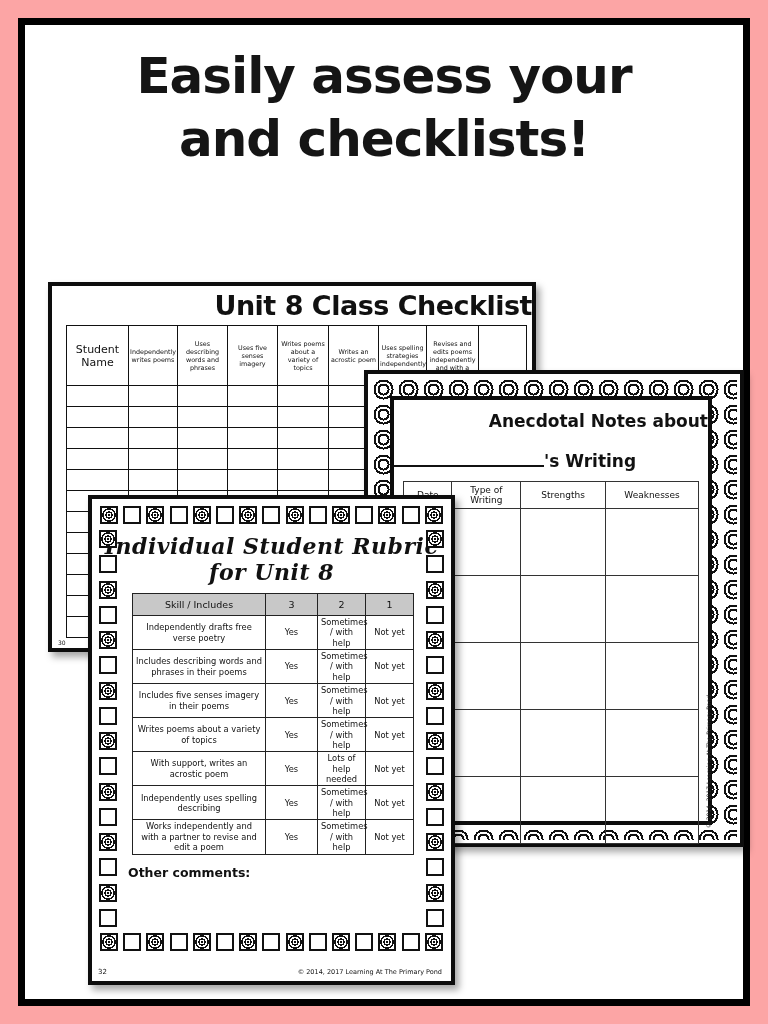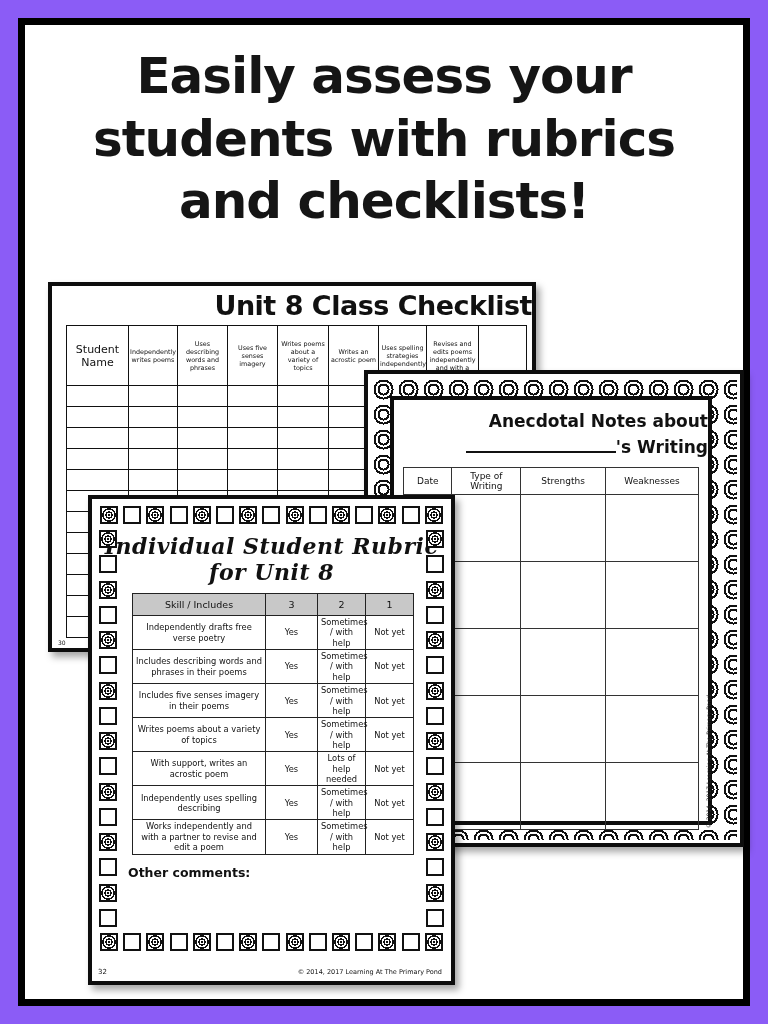--- a/index.html
+++ b/index.html
@@ -1,16 +1,16 @@
 <!DOCTYPE html>
 <html><head>
 <meta charset="utf-8">
 <style>
   html,body{margin:0;padding:0;}
-  .canvas{position:relative;width:768px;height:1024px;background:#8b5cf6;font-family:"DejaVu Sans",sans-serif;color:#111;overflow:hidden;}
+  .canvas{position:relative;width:768px;height:1024px;background:#fca5a5;font-family:"DejaVu Sans",sans-serif;color:#111;overflow:hidden;}
   .panel{position:absolute;left:18px;top:18px;right:18px;bottom:18px;background:#fff;border:7px solid #000;}
 
   
   .headline{position:absolute;top:20px;left:0;right:0;text-align:center;font-weight:bold;font-size:50px;line-height:1.25;letter-spacing:-1px;color:#151515;}
 
   
   .page{position:absolute;background:#fff;border:4px solid #0d0d0d;box-shadow:4px 5px 7px rgba(0,0,0,0.35);}
 
   
   .checklist{left:23px;top:257px;width:480px;height:362px;z-index:1;}
@@ -20,21 +20,21 @@
   .c-table thead th{height:57px;font-size:6.4px;font-weight:normal;text-align:center;vertical-align:middle;padding:1px;}
   .c-table thead th.wide{font-size:11px;}
   .c-table tbody td{height:20px;}
   .c-pagenum{position:absolute;left:6px;bottom:2px;font-size:6px;}
 
   
   .anecdotal{left:339px;top:345px;width:372px;height:469px;z-index:2;}
   .swirl-band{position:absolute;inset:3px;background-image:radial-gradient(circle at 50% 50%, rgba(255,255,255,0) 0 4px, #111 4px 6px, rgba(255,255,255,0) 6px 8px, #111 8px 10px, rgba(255,255,255,0) 10px);background-size:25px 25px;}
   .a-inner{position:absolute;left:22px;top:22px;right:28px;bottom:18px;background:#fff;border:4px solid #0d0d0d;}
   .a-title1{text-align:right;font-size:17px;font-weight:bold;margin-top:11px;}
-  .a-title2{text-align:right;font-size:17px;font-weight:bold;margin-top:6px;}
+  .a-title2{text-align:left;font-size:17px;font-weight:bold;margin-top:20px;}
   .blankline{display:inline-block;width:150px;border-bottom:2px solid #111;vertical-align:baseline;}
   .a-table{border-collapse:collapse;table-layout:fixed;margin:10px auto 0 auto;width:296px;}
   .a-table th,.a-table td{border:1.5px solid #333;}
   .a-table thead th{height:24px;font-size:9px;font-weight:normal;text-align:center;margin-top:26px;}
   .a-table tbody td{height:64px;}
   .a-copyright{position:absolute;right:28px;bottom:14px;writing-mode:vertical-rl;transform:rotate(180deg);font-size:6px;color:#222;}
 
   
   .rubric{left:63px;top:470px;width:359px;height:482px;z-index:3;}
   .sq-strip{position:absolute;display:flex;justify-content:space-between;}
@@ -56,21 +56,20 @@
   .r-footer-copy{position:absolute;right:9px;bottom:5px;font-size:6.5px;}
 </style>
 </head>
 <body>
 
 <div class="canvas">
   <div class="panel">
 
     <div class="headline">
       <div>Easily assess your</div>
-      <div>students with rubrics</div>
       <div>and checklists!</div>
     </div>
 
     <section class="page checklist">
       <div class="c-title">Unit 8 Class Checklist</div>
       <table class="c-table">
         <colgroup>
           <col style="width:62px">
             <col style="width:49px">
             <col style="width:50px">

